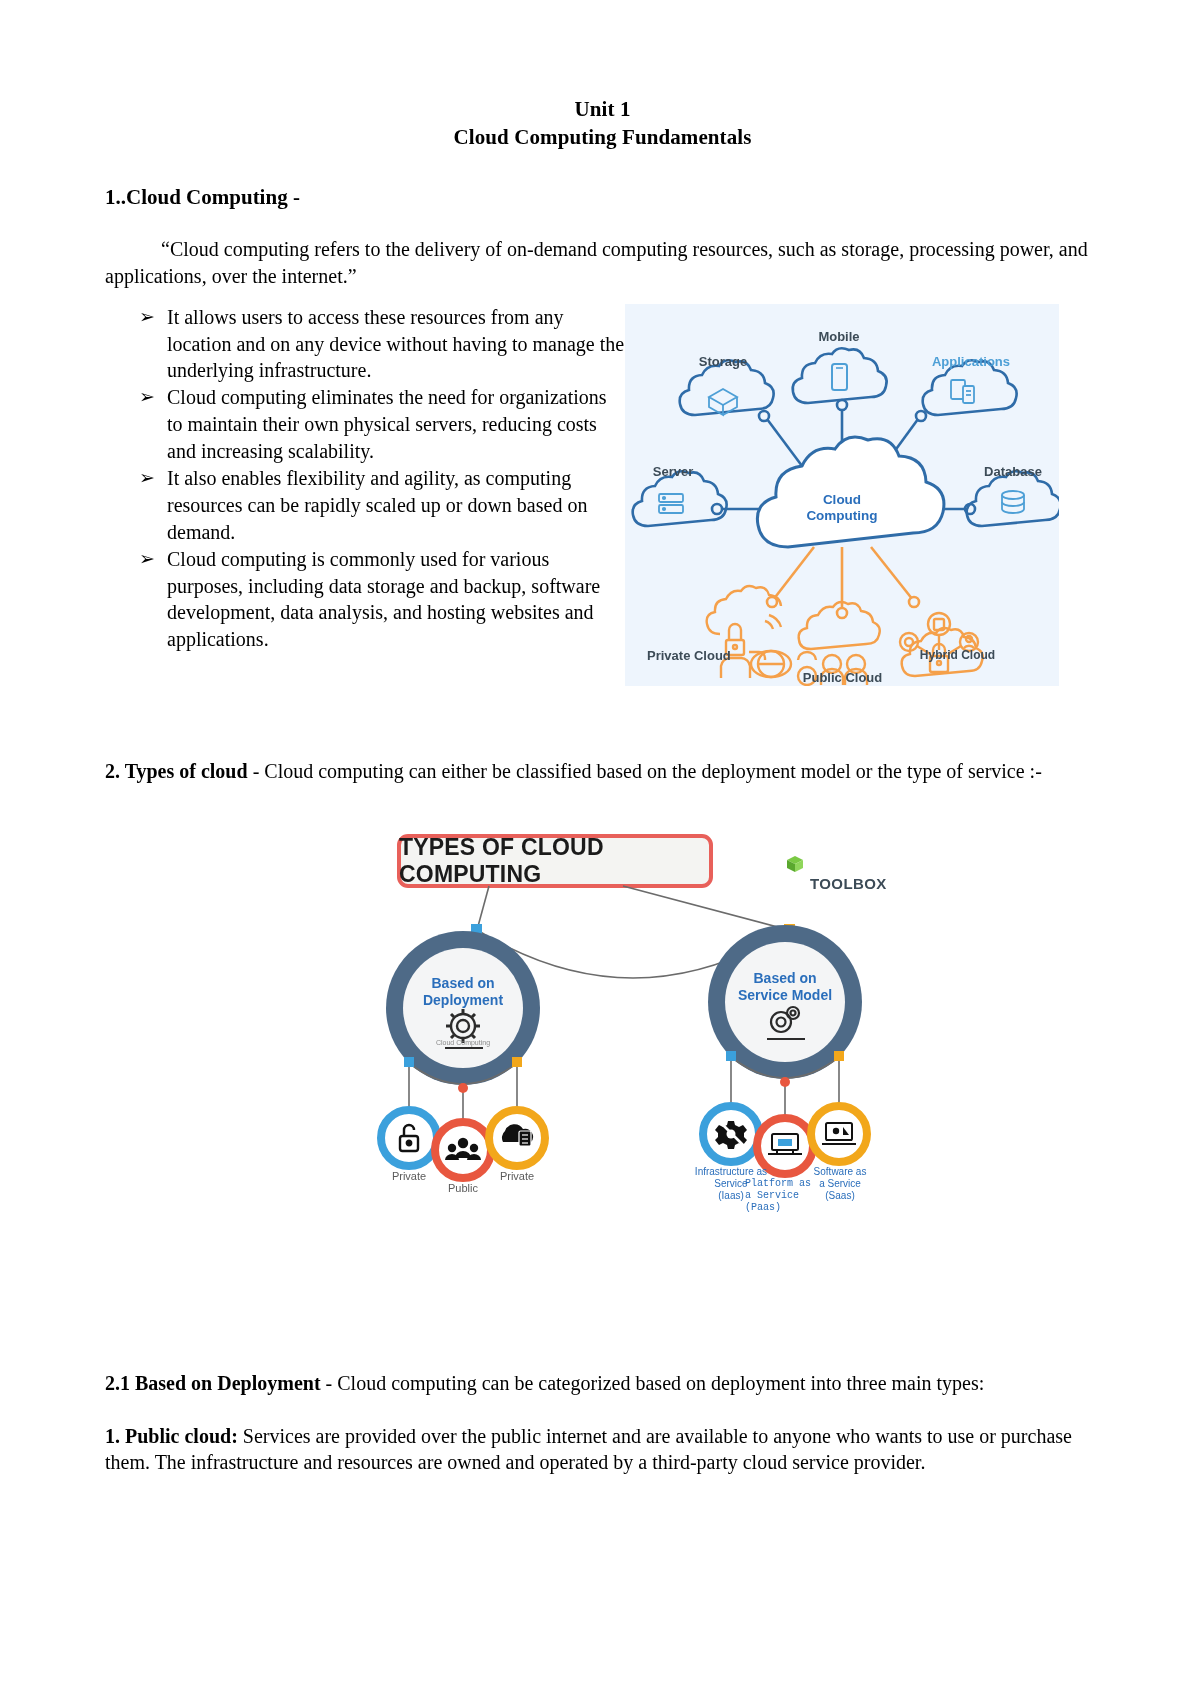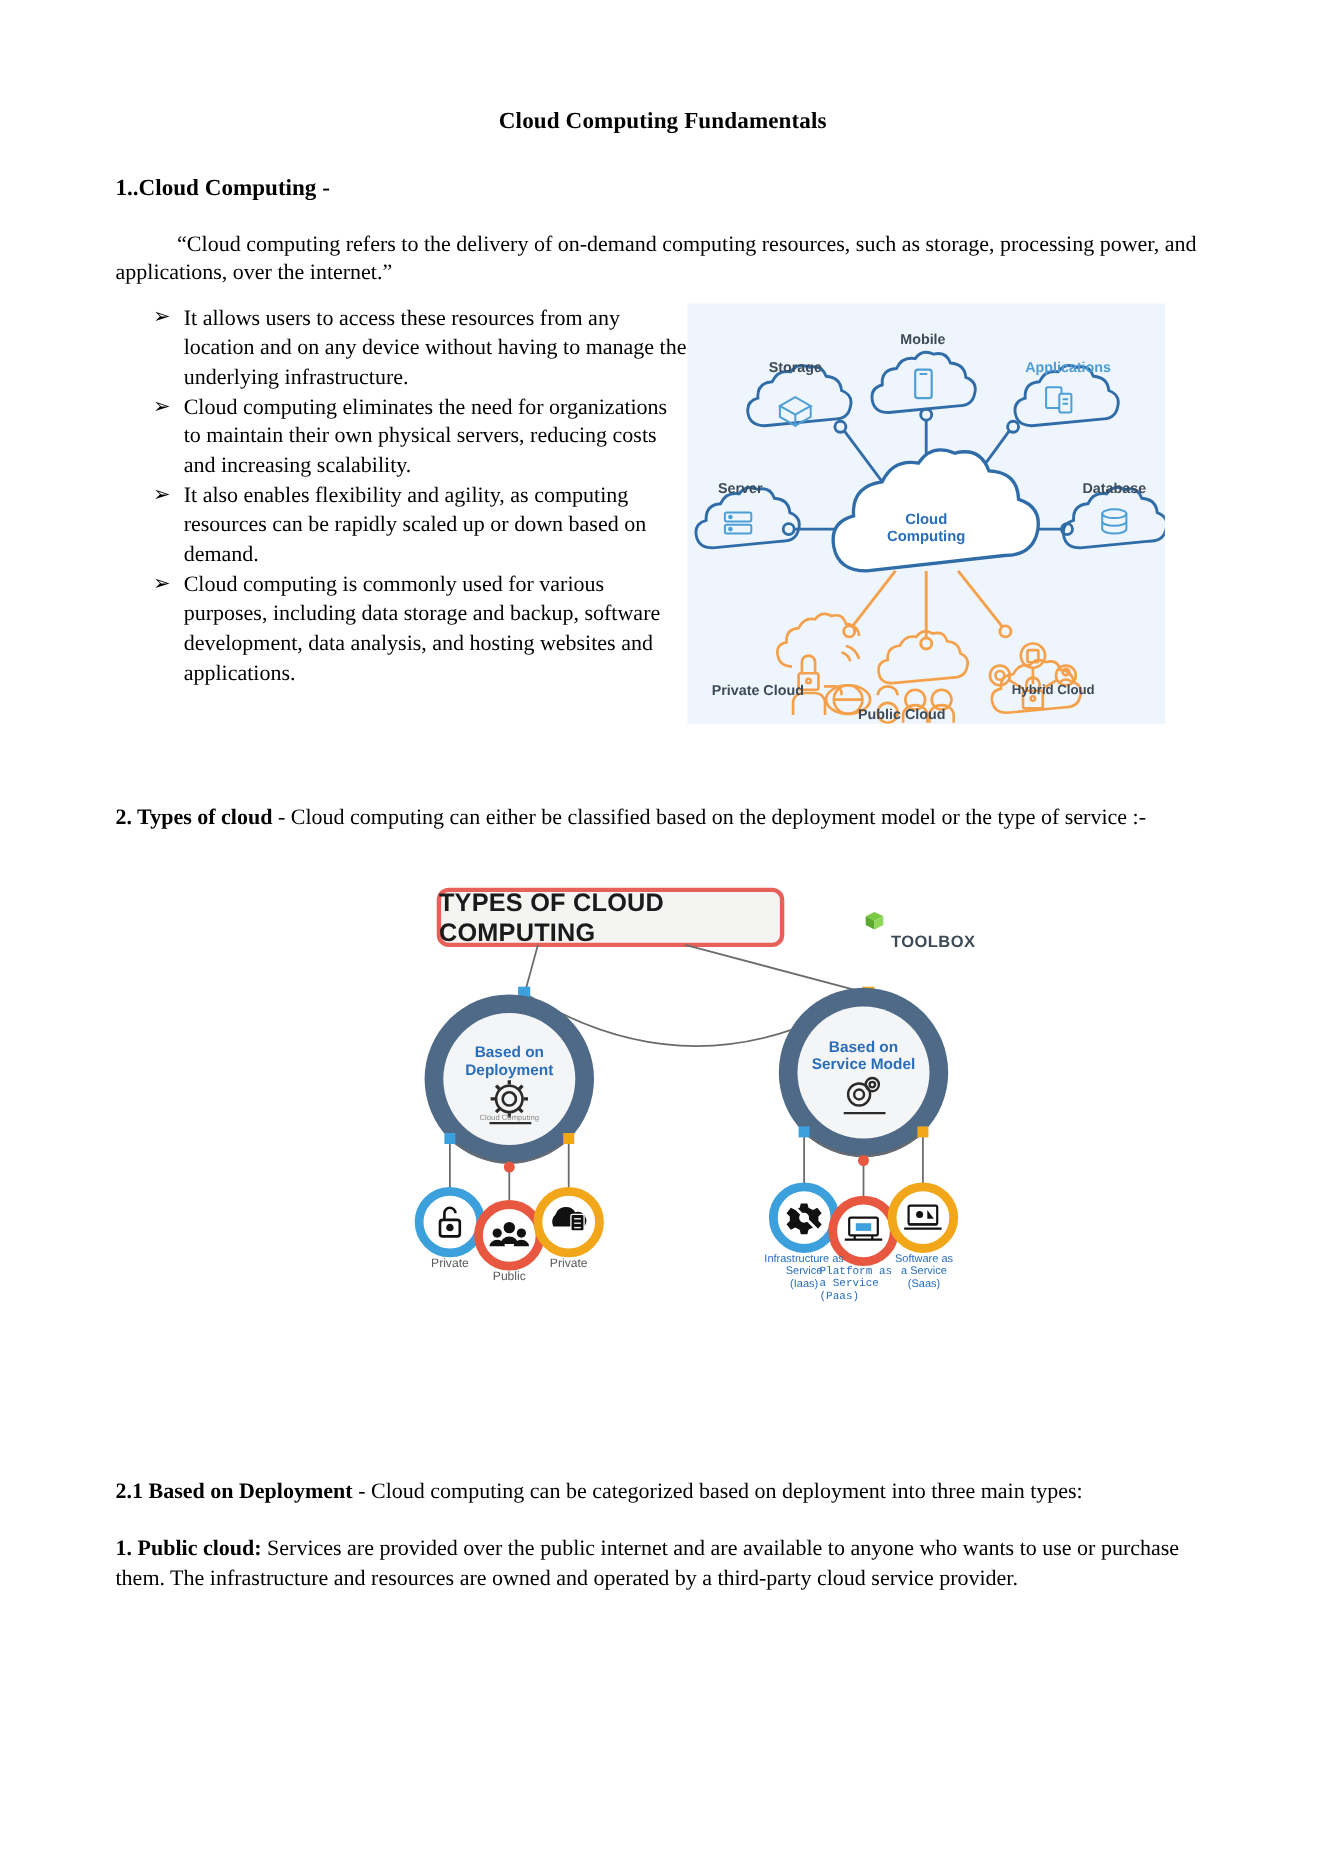--- a/index.html
+++ b/index.html
@@ -127,20 +127,21 @@
   }
   .tail .para { margin-top: 26px; }
 </style>
 </head>
 <body>
 
 <div class="page">
   <div class="content">
 
     <div class="doc-title">
+      <div>Unit 1</div>
       <div>Cloud Computing Fundamentals</div>
     </div>
 
     <div class="h-section">1..Cloud Computing -</div>
 
     <div class="para"><span class="indent"></span><span>“Cloud computing refers to the delivery of on-demand computing resources, such as storage, processing power, and applications, over the internet.”</span></div>
 
     <div class="split">
 
       <ul class="bullets">
@@ -282,21 +283,21 @@
             <path d="M339 344 a6 5 0 0 1 10 0"></path>
             <line x1="314" y1="331" x2="314" y2="346"></line>
             <line x1="292" y1="342" x2="305" y2="350"></line>
             <line x1="336" y1="342" x2="323" y2="350"></line>
           </g>
 
           <text x="117" y="351" text-anchor="middle" font-family="Liberation Sans, sans-serif" font-size="0"></text>
         </svg>
 
         <div style="position:absolute;left:22px;top:344px;width:190px;text-align:left;font-family:'Liberation Sans',sans-serif;font-size:13px;font-weight:bold;color:#3c4b57;">Private Cloud</div>
-        <div style="position:absolute;left:155px;top:366px;width:125px;text-align:left;font-family:'Liberation Sans',sans-serif;font-size:13px;font-weight:bold;color:#3c4b57;">Public Cloud</div>
+        <div style="position:absolute;left:155px;top:366px;width:125px;text-align:center;font-family:'Liberation Sans',sans-serif;font-size:13px;font-weight:bold;color:#3c4b57;">Public Cloud</div>
         <div style="position:absolute;left:240px;top:344px;width:185px;text-align:center;font-family:'Liberation Sans',sans-serif;font-size:12px;font-weight:bold;color:#3c4b57;">Hybrid Cloud</div>
       </div>
     </div>
 
     <div class="para" style="margin-top:72px;"><span class="b">2. Types of cloud</span><span> - Cloud computing can either be classified based on the deployment model or the type of service :-</span></div>
 
     <div class="fig2-wrap">
 
       <div class="toolbox-logo">
         <svg width="20" height="20" viewBox="0 0 20 20">

